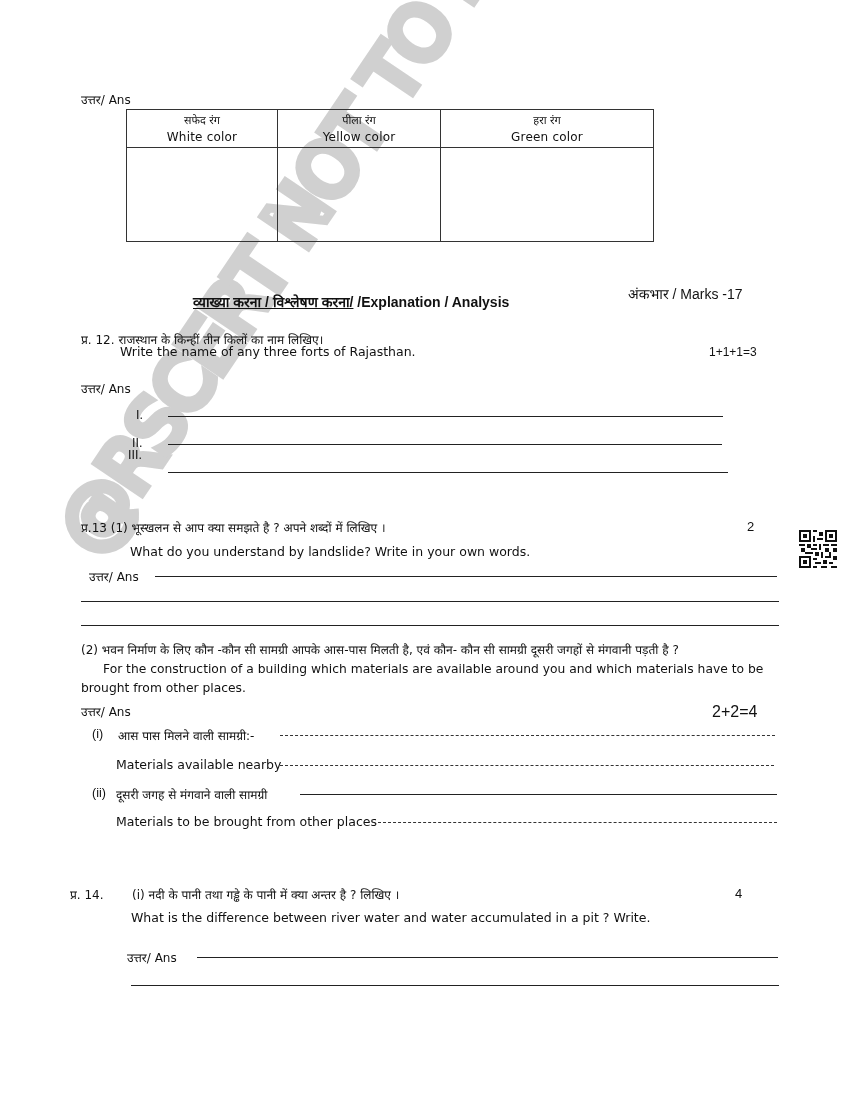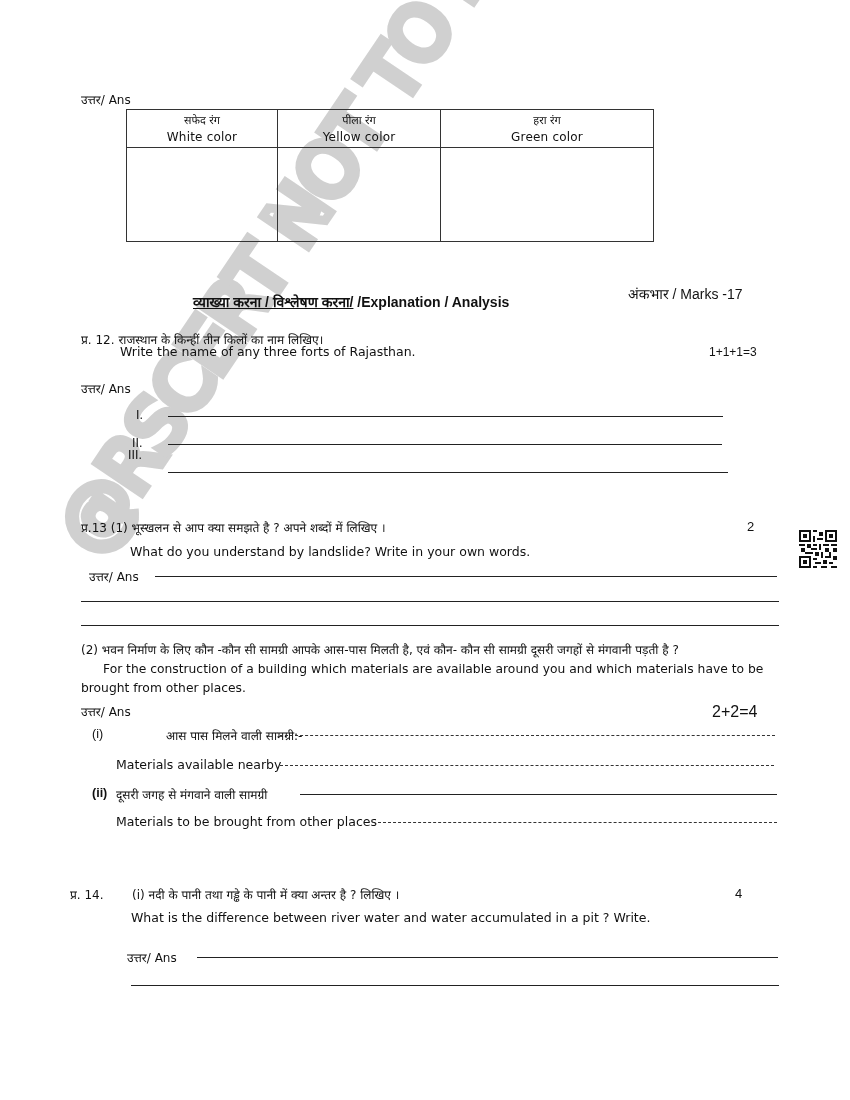--- a/index.html
+++ b/index.html
@@ -87,26 +87,26 @@
 <div class="line" style="left:81px; top:601px; width:698px;"></div>
 <div class="line" style="left:81px; top:625px; width:698px;"></div>
 
 <div class="abs hi" style="left:81px; top:641px; white-space:nowrap;text-align:center;">(2) भवन निर्माण के लिए कौन -कौन सी सामग्री आपके आस-पास मिलती है, एवं कौन- कौन सी सामग्री दूसरी जगहों से मंगवानी पड़ती  है ?</div>
 <div class="abs en" style="left:103px; top:662px; white-space:nowrap; font-size:12.3px;">For the construction of a building which materials are available around you and which materials have to be</div>
 <div class="abs en" style="left:81px; top:681px; font-size:12.3px;">brought from other places.</div>
 <div class="abs hi" style="left:81px; top:703px;">उत्तर/ Ans</div>
 <div class="abs lbl" style="left:712px; top:703px; font-size:16px;">2+2=4</div>
 
 <div class="abs lbl" style="left:92px; top:727px;">(i)</div>
-<div class="abs hi" style="left:118px; top:727px;margin-left:48px;">आस पास मिलने वाली सामग्री:-</div>
+<div class="abs hi" style="left:118px; top:727px;">आस पास मिलने वाली सामग्री:-</div>
 <div class="dash" style="left:280px; top:735px; width:495px;"></div>
 <div class="abs en" style="left:116px; top:757px;">Materials available nearby</div>
 <div class="dash" style="left:280px; top:765px; width:494px;"></div>
 
-<div class="abs lbl" style="left:92px; top:786px;font-weight:bold;">(ii)</div>
+<div class="abs lbl" style="left:92px; top:786px;">(ii)</div>
 <div class="abs hi" style="left:116px; top:786px;">दूसरी जगह से मंगवाने वाली सामग्री</div>
 <div class="line" style="left:300px; top:794px; width:477px;"></div>
 <div class="abs en" style="left:116px; top:814px;">Materials to be brought from other places</div>
 <div class="dash" style="left:378px; top:822px; width:399px;"></div>
 
 <div class="abs hi" style="left:70px; top:886px;">प्र. 14.</div>
 <div class="abs hi" style="left:132px; top:886px;">(i) नदी के पानी तथा गड्ढे के पानी में क्या अन्तर है ? लिखिए ।</div>
 <div class="abs lbl" style="left:735px; top:886px; font-size:13px;">4</div>
 <div class="abs en" style="left:131px; top:910px;">What is the difference between river water and water accumulated in a pit ? Write.</div>
 <div class="abs hi" style="left:127px; top:949px;">उत्तर/  Ans</div>

